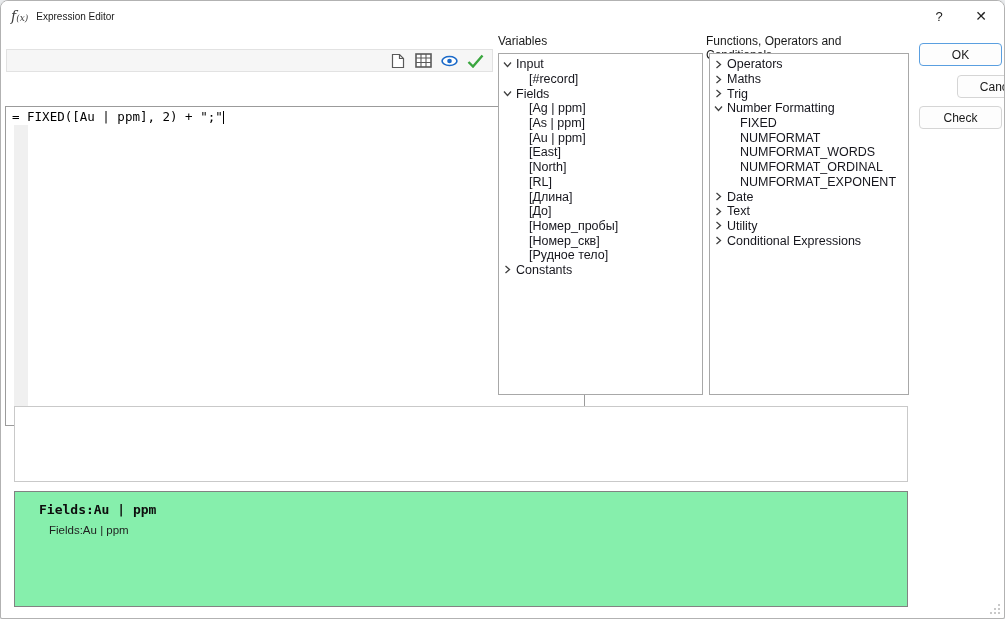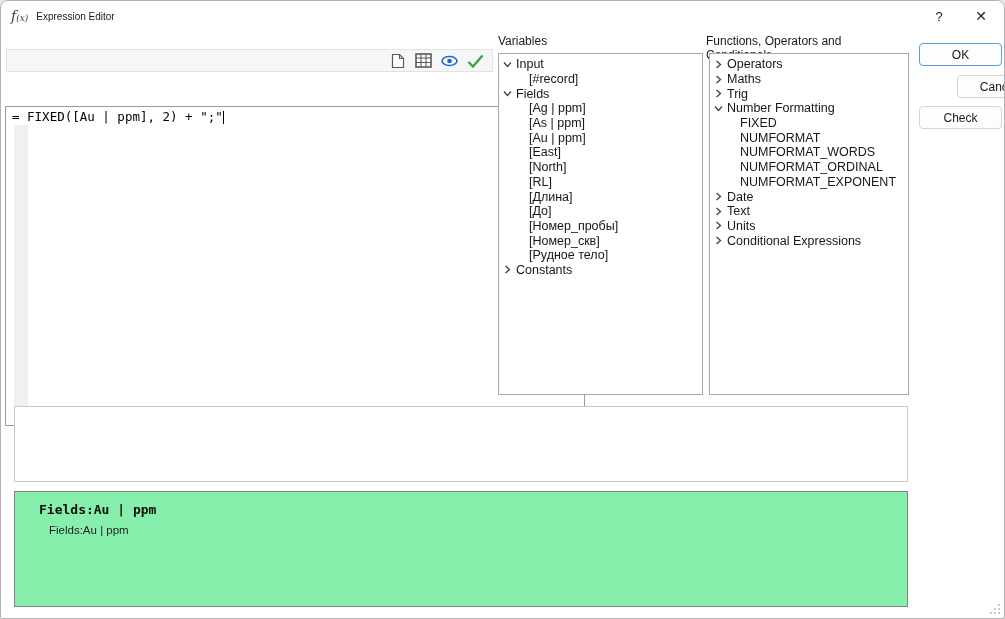--- a/index.html
+++ b/index.html
@@ -252,21 +252,21 @@
           </svg>
         </span>
         <span>Text</span>
       </div>
       <div class="tree-row">
         <span class="chev">
           <svg width="9" height="9" viewBox="0 0 9 9">
             <polyline points="2.5,1 6.5,4.5 2.5,8" fill="none" stroke="#404040" stroke-width="1.3"></polyline>
           </svg>
         </span>
-        <span>Units</span>
+        <span>Utility</span>
       </div>
       <div class="tree-row">
         <span class="chev">
           <svg width="9" height="9" viewBox="0 0 9 9">
             <polyline points="2.5,1 6.5,4.5 2.5,8" fill="none" stroke="#404040" stroke-width="1.3"></polyline>
           </svg>
         </span>
         <span>Conditional Expressions</span>
       </div>
     </div>

